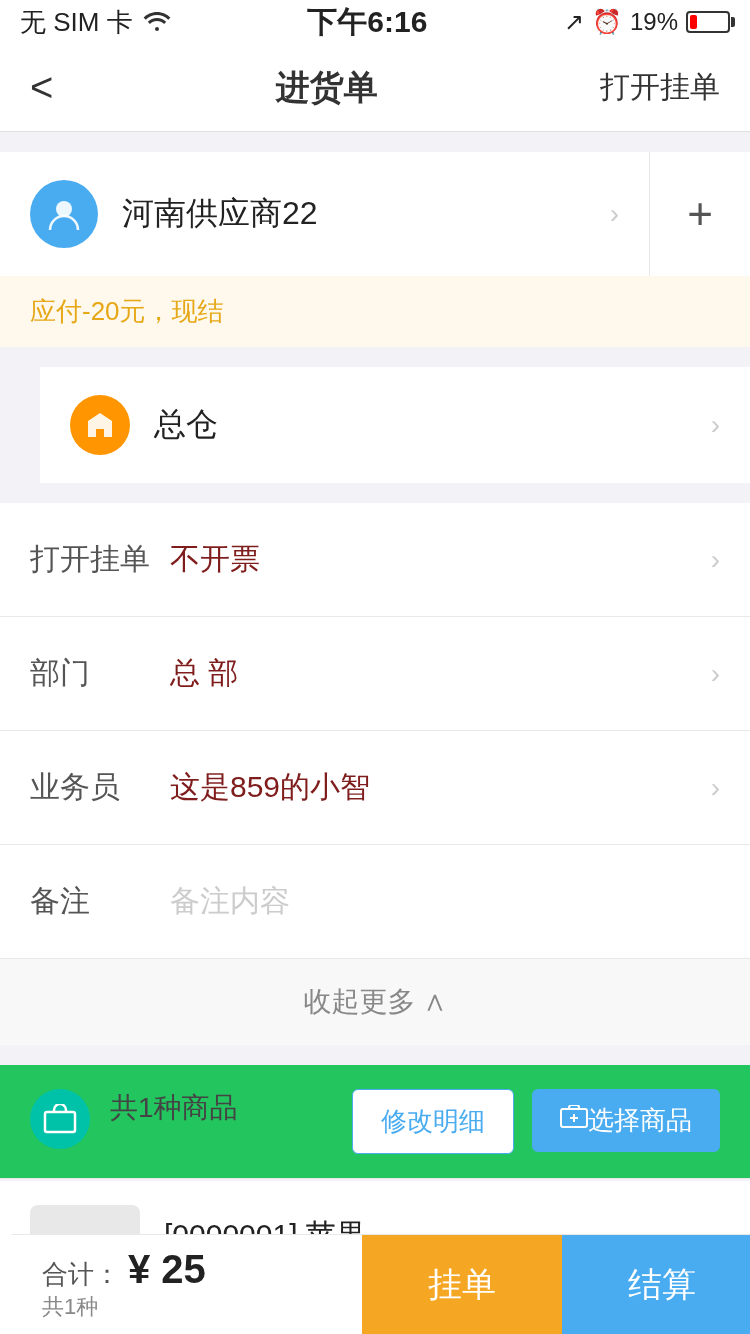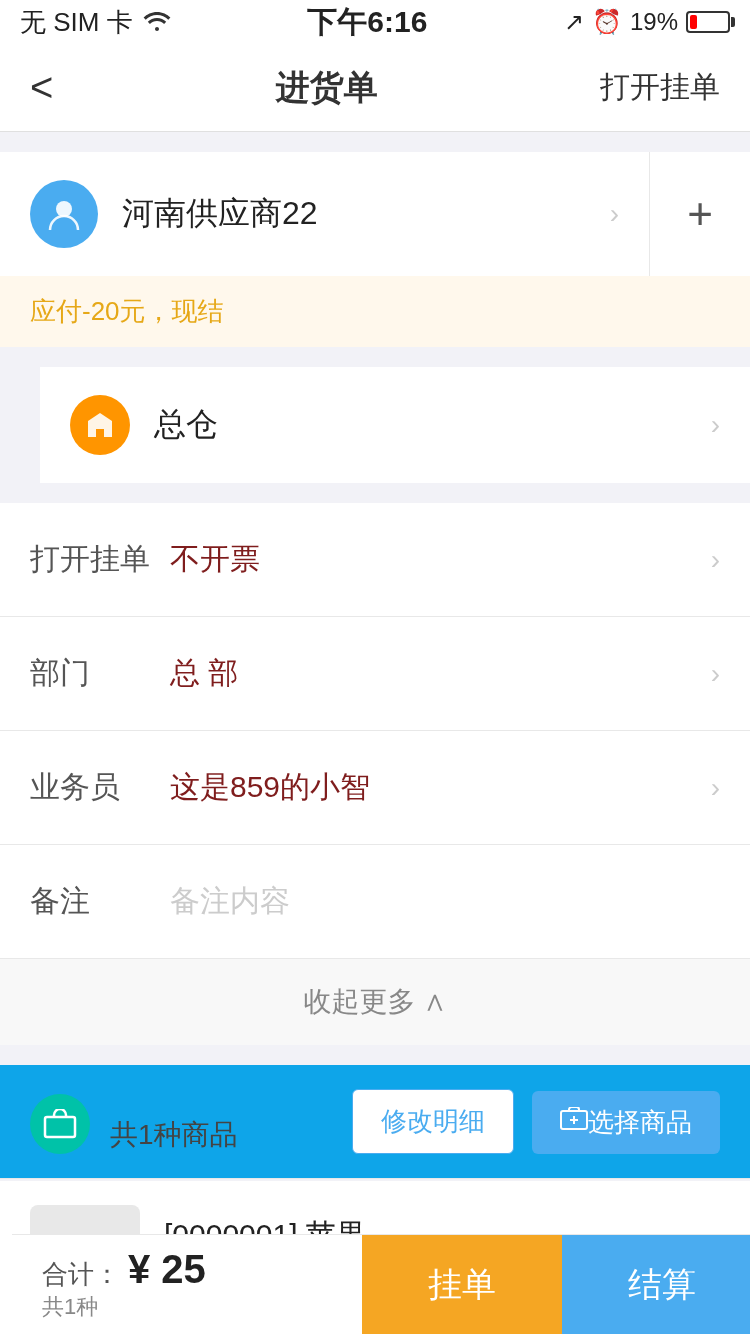--- a/index.html
+++ b/index.html
@@ -122,23 +122,23 @@
       text-align: center;
       padding: 24px;
       font-size: 28px;
       color: #888;
       border-top: 1px solid #e8e8e8;
       cursor: pointer;
     }
 
     
     .products-header {
-      background: #0ea5e9;
-      display: flex;
-      align-items: flex-end;
+      background: #22c55e;
+      display: flex;
+      align-items: flex-start;
       padding: 24px 30px;
     }
     .products-icon {
       width: 60px; height: 60px; border-radius: 50%; background: #00C2A8;
       display: flex; align-items: center; justify-content: center; margin-right: 20px; flex-shrink: 0;
       font-size: 24px; color: white;
     }
     .products-count { flex: 1; font-size: 28px; color: #444; }
     .btn-outline {
       border: 1.5px solid #4AACF0;

